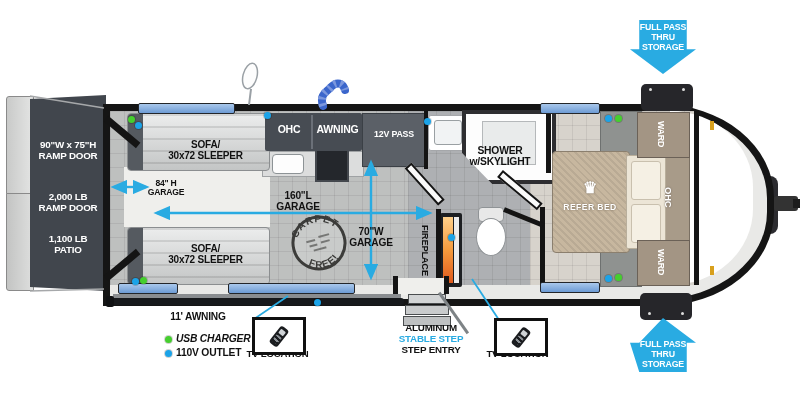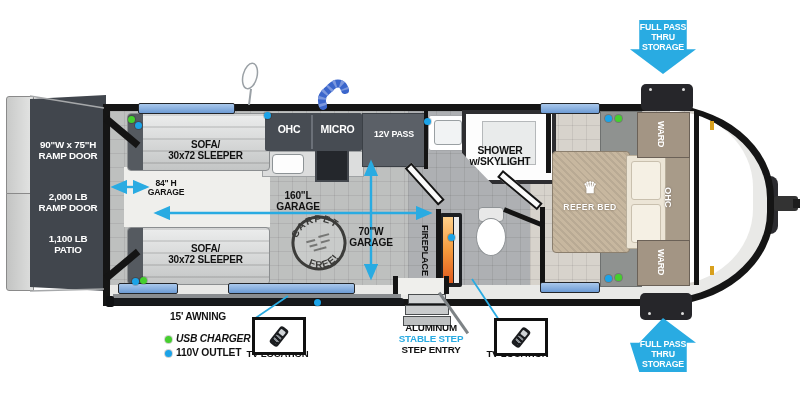--- a/index.html
+++ b/index.html
@@ -83,21 +83,21 @@
 30x72 SLEEPER</div>
     <div class="lbl" style="left:28px;top:132px;width:135px;font-size:10px;">SOFA/
 30x72 SLEEPER</div>
 
     <div class="abs" style="left:152px;top:40px;width:100px;height:24px;background:#dcdddd;border:1px solid #9fa2a4;z-index:14;"></div>
     <div class="abs" style="left:162px;top:43px;width:30px;height:18px;background:#fdfdfd;border:1.5px solid #8d9396;border-radius:4px;z-index:15;"></div>
     <div class="abs" style="left:205px;top:38px;width:30px;height:29px;background:#24272c;border:2px solid #44484e;z-index:15;"></div>
     <div class="abs" style="left:155px;top:2px;width:97px;height:38px;background:#474c53;border-radius:2px;z-index:16;"></div>
     <div class="abs" style="left:201px;top:4px;width:2px;height:34px;background:#6b7078;z-index:17;"></div>
     <div class="lbl white" style="left:157px;top:13px;width:44px;font-size:10.5px;z-index:18;">OHC</div>
-    <div class="lbl white" style="left:203px;top:13px;width:49px;font-size:10.5px;z-index:18;">MICRO</div>
+    <div class="lbl white" style="left:203px;top:13px;width:49px;font-size:10.5px;z-index:18;">AWNING</div>
 
     <div class="abs" style="left:252px;top:2px;width:64px;height:52px;background:#5b6067;border:1px solid #3b4046;z-index:16;"></div>
     <div class="lbl white" style="left:252px;top:19px;width:64px;font-size:8.8px;z-index:18;">12V PASS</div>
 
     <div class="wall" style="left:314px;top:0;width:4px;height:58px;"></div>
     <div class="abs" style="left:318px;top:4px;width:40px;height:34px;background:#fff;border:1.5px solid #a5a7aa;border-radius:3px;z-index:15;"></div>
     <div class="abs" style="left:324px;top:9px;width:26px;height:23px;background:#f1f3f4;border:1.5px solid #9aa0a3;border-radius:3px;z-index:16;"></div>
     <div class="abs" style="left:352px;top:-1px;width:86px;height:66px;background:#fdfdfd;border:4px solid #2e2e31;clip-path:polygon(0 0,100% 0,100% 100%,32% 100%,0 58%);z-index:15;"></div>
     <div class="abs" style="left:372px;top:10px;width:52px;height:42px;background:#e9ebeb;border:1px solid #b5b8ba;clip-path:polygon(0 0,100% 0,100% 100%,30% 100%,0 55%);z-index:16;"></div>
     <div class="lbl" style="left:340px;top:22px;width:100px;font-size:10.3px;z-index:24;margin-top:12px;">SHOWER
@@ -230,21 +230,21 @@
     <div class="lbl" style="top:3px;">FULL PASS
 THRU
 STORAGE</div>
   </div>
   <div class="pass" style="left:630px;top:318px;clip-path:polygon(50% 0,100% 46%,86% 46%,86% 100%,14% 100%,0 46%,14% 46%);">
     <div class="lbl" style="top:22px;">FULL PASS
 THRU
 STORAGE</div>
   </div>
 
-  <div class="lbl" style="left:158px;top:311px;width:80px;font-size:10.2px;">15' AWNING</div>
+  <div class="lbl" style="left:158px;top:311px;width:80px;font-size:10.2px;">11' AWNING</div>
 
   <div class="dot g" style="left:165px;top:336px;"></div>
   <div class="lbl" style="left:176px;top:333px;width:96px;font-size:10.3px;text-align:left;font-style:italic;">USB CHARGER</div>
   <div class="dot b" style="left:165px;top:350px;"></div>
   <div class="lbl" style="left:176px;top:347px;width:96px;font-size:10.3px;text-align:left;">110V OUTLET</div>
 
   <div class="tvbox" style="left:252px;top:317px;">
     <div class="remote"></div>
   </div>
   <div class="lbl" style="left:240px;top:349px;width:75px;font-size:9.6px;">TV LOCATION</div>

